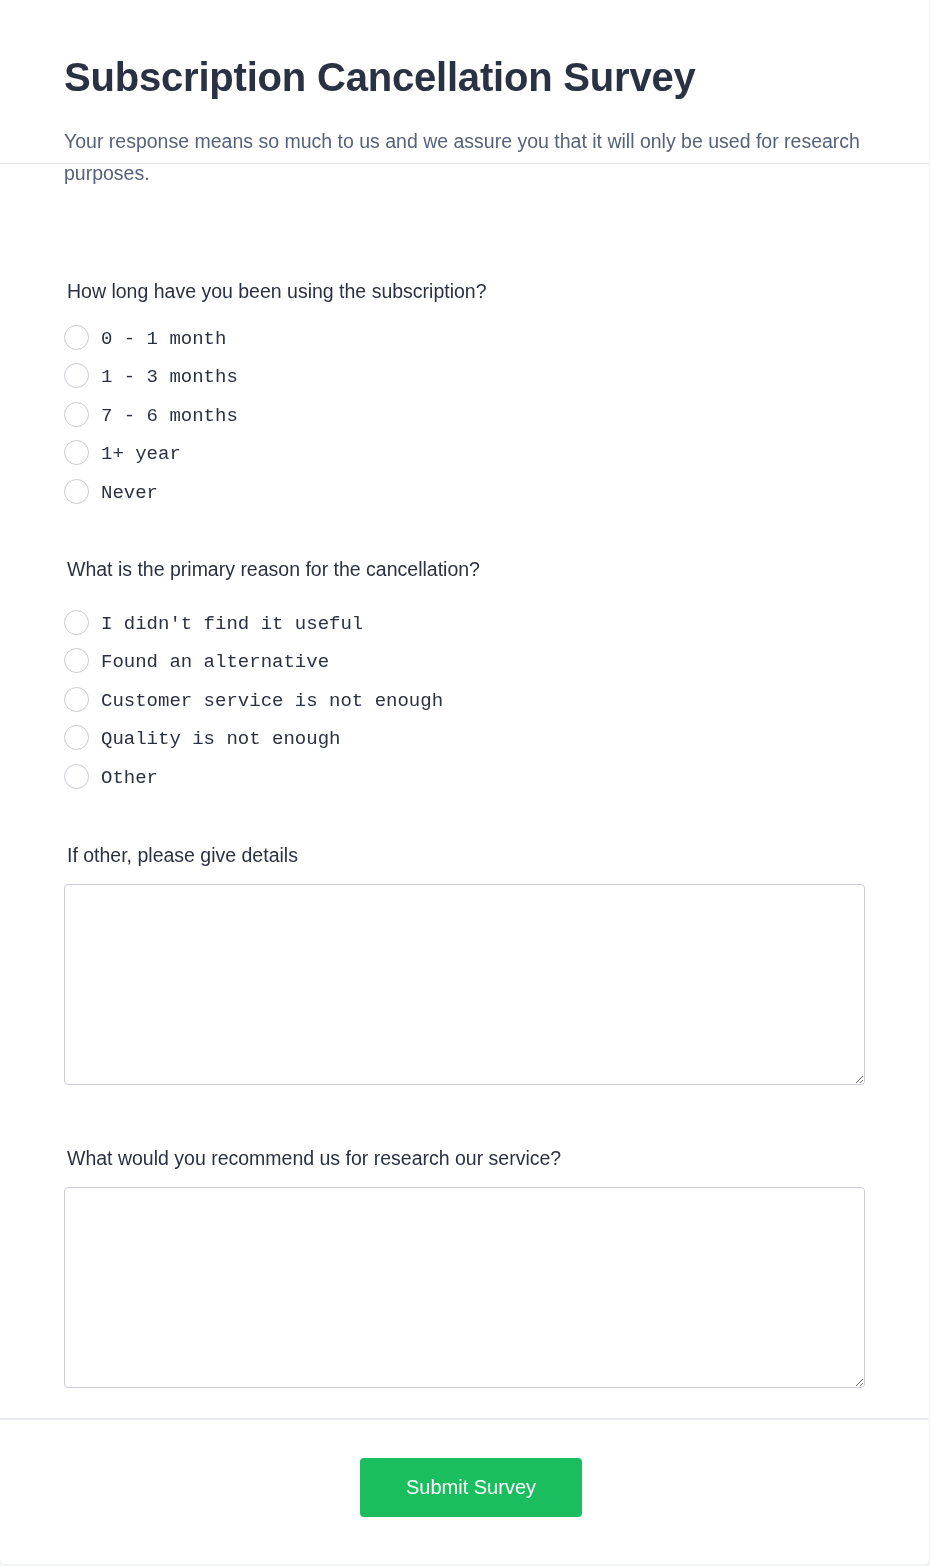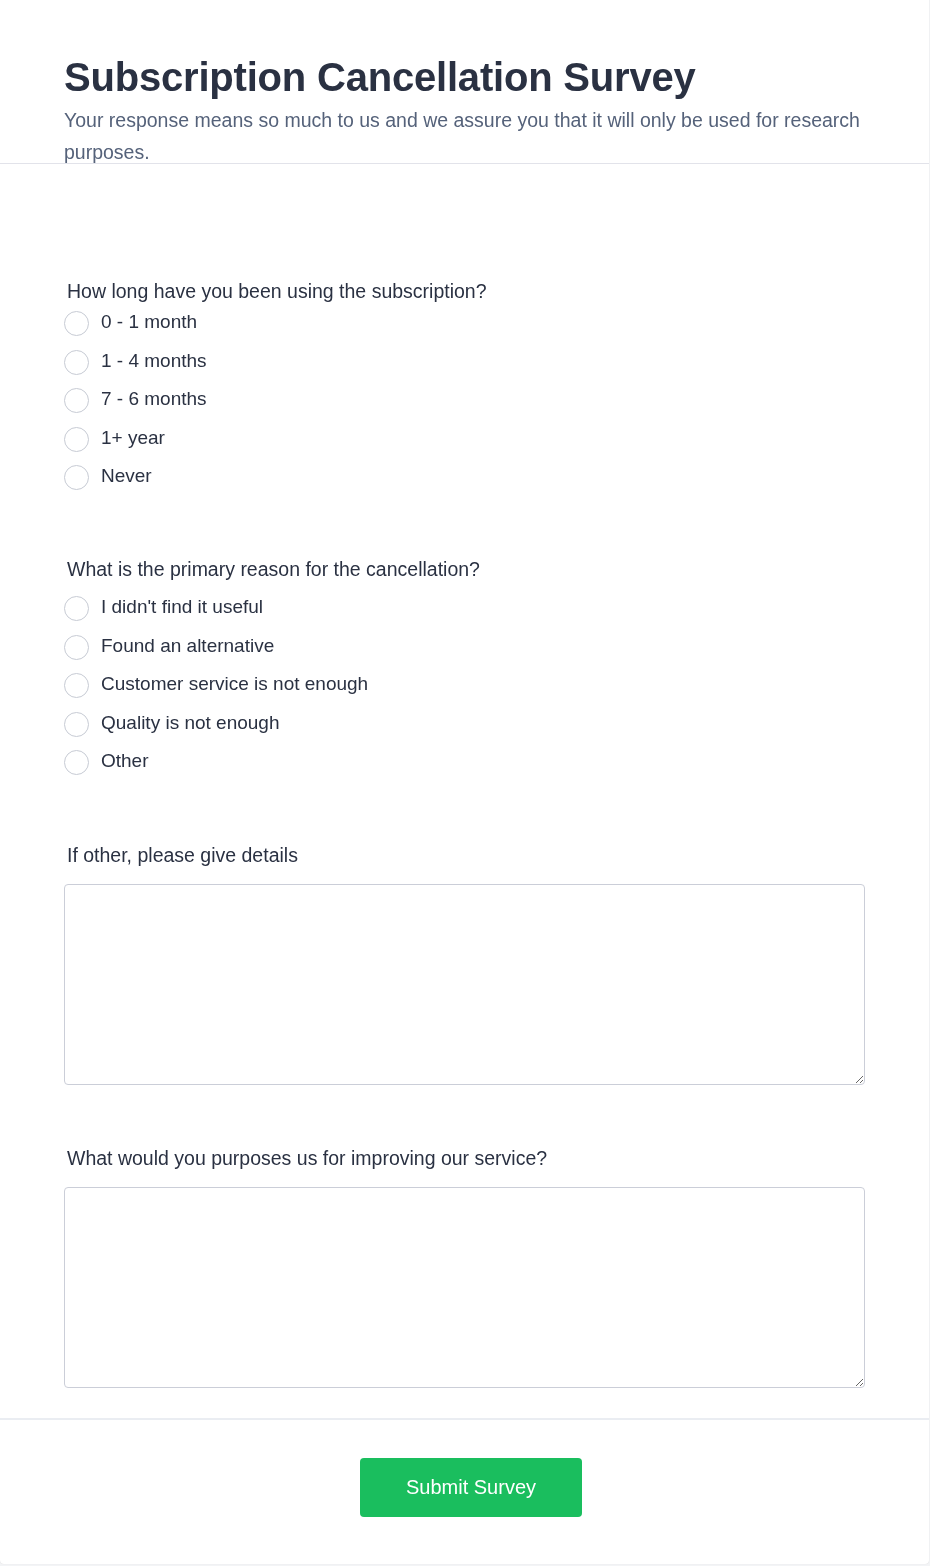--- a/index.html
+++ b/index.html
@@ -26,43 +26,44 @@
       border-bottom: 1px solid #e2e3ea;
     }
     .title {
       font-size: 40px;
       font-weight: 700;
       color: #2a3142;
       line-height: 46px;
       letter-spacing: -0.2px;
     }
     .subtitle {
-      margin-top: 4px;
+      margin-top: 25px;
       font-size: 19.5px;
       line-height: 32px;
       color: #55627a;
       width: 800px;
     }
     .question {
       font-size: 19.5px;
       color: #2a3142;
       line-height: 26px;
       padding-left: 3px;
     }
     .q1 { position: absolute; left: 64px; top: 278px; }
     .q2 { position: absolute; left: 64px; top: 556px; }
     .q3 { position: absolute; left: 64px; top: 842px; }
     .q4 { position: absolute; left: 64px; top: 1145px; }
     .options { position: absolute; left: 64px; }
     .opts1 { top: 311px; }
     .opts2 { top: 596px; }
     .option {
       display: flex;
-      align-items: flex-start;
+      align-items: flex-end;
       height: 38.5px;
+      font-family: Liberation Mono, monospace;
     }
     .radio {
       width: 25px;
       height: 25px;
       border: 1.5px solid #c7cbd4;
       border-radius: 50%;
       background: #fff;
       flex: none;
       cursor: pointer;
     }
@@ -121,21 +122,21 @@
   </div>
 
   <div class="question q1">How long have you been using the subscription?</div>
   <div class="options opts1">
     <label class="option">
       <span class="radio"></span>
       <span class="option-label">0 - 1 month</span>
     </label>
     <label class="option">
       <span class="radio"></span>
-      <span class="option-label">1 - 4 months</span>
+      <span class="option-label">1 - 3 months</span>
     </label>
     <label class="option">
       <span class="radio"></span>
       <span class="option-label">7 - 6 months</span>
     </label>
     <label class="option">
       <span class="radio"></span>
       <span class="option-label">1+ year</span>
     </label>
     <label class="option">
@@ -164,19 +165,19 @@
     </label>
     <label class="option">
       <span class="radio"></span>
       <span class="option-label">Other</span>
     </label>
   </div>
 
   <div class="question q3">If other, please give details</div>
   <textarea class="ta1" placeholder="" style=""></textarea>
 
-  <div class="question q4">What would you purposes us for improving our service?</div>
+  <div class="question q4">What would you recommend us for research our service?</div>
   <textarea class="ta2" placeholder="" style=""></textarea>
 
   <div class="footer">
     <button class="submit">Submit Survey</button>
   </div>
 </div>
 
 </body></html>

